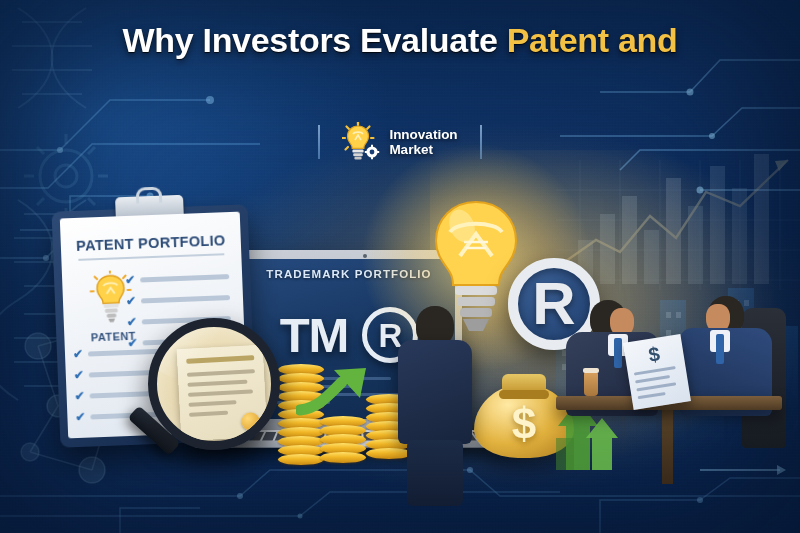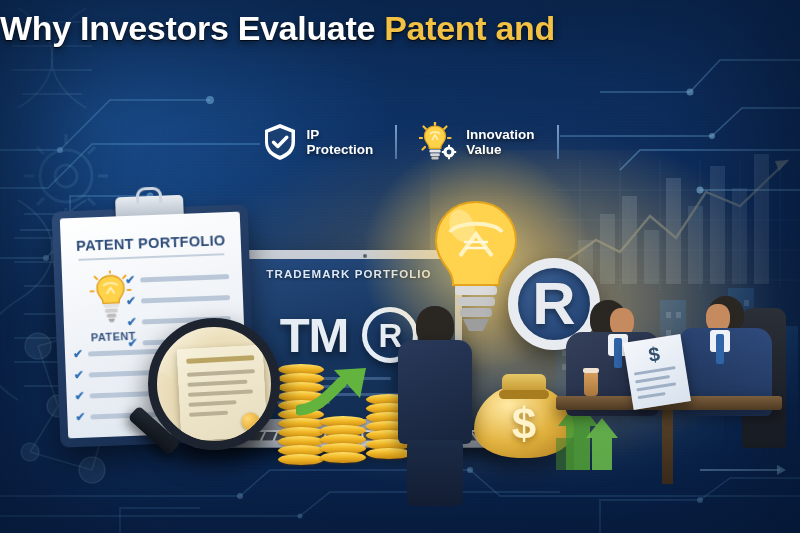--- a/index.html
+++ b/index.html
@@ -26,21 +26,21 @@
   .vignette {
     position:absolute; inset:0;
     box-shadow: inset 0 0 130px 40px rgba(4,18,42,.72);
   }
   .skyline-glow{
     position:absolute; left:430px; top:150px; width:370px; height:330px;
     background:radial-gradient(ellipse at 35% 45%, rgba(255,206,105,.38), rgba(255,206,105,0) 65%);
   }
   
   .header { position:absolute; left:0; top:0; width:800px; height:182px; z-index:6; }
-  .title-wrap { text-align:left; padding-top:8px; }
+  .title-wrap { text-align:center; padding-top:20px; }
   .title-line {
     font-size:34px; font-weight:bold; line-height:1.18;
     letter-spacing:-.3px; white-space:nowrap;
     text-shadow:0 3px 7px rgba(0,0,0,.55), 0 1px 1px rgba(0,0,0,.8);
   }
   .tw { color:#ffffff; }
   .ty { color:#f3c245; }
   .ti { font-style:italic; color:#ffffff; }
   
   .badges {
@@ -457,29 +457,20 @@
 
   <div class="header">
     <div class="title-wrap">
       <div class="title-line">
         <span class="tw">Why Investors Evaluate </span><span class="ty">Patent and</span>
       </div>
     </div>
 
     <div class="badges">
 
-      <div class="badge">
-        <svg width="34" height="38" viewBox="0 0 34 38">
-          <path d="M17 1 L32 7 v12 c0 10-7 15-15 18 C9 34 2 29 2 19 V7 z" fill="#ffffff"></path>
-          <path d="M17 5 L28.5 9.6 v9.2 c0 7.6-5.4 11.5-11.5 13.9 C10.4 30.3 5 26.4 5 18.8 V9.6 z" fill="#1a3f73"></path>
-          <path d="M10.5 19.2 l4.3 4.3 l9-9.2" stroke="#ffffff" stroke-width="3.4" fill="none" stroke-linecap="round" stroke-linejoin="round"></path>
-        </svg>
-        <div class="badge-label">IP
-Protection</div>
-      </div>
 
       <div class="divider"></div>
 
       <div class="badge">
         <svg width="38" height="40" viewBox="0 0 38 40">
           <g stroke="#f5c13d" stroke-width="2.2" stroke-linecap="round">
             <path d="M16 2 v-0.5 M16 3 L16 0.5"></path>
             <path d="M7 7 L4.5 4.5"></path>
               <path d="M25 7 L27.5 4.5"></path>
             <path d="M3 16 L0.5 16"></path>
@@ -496,21 +487,21 @@
           <rect x="12.4" y="34.8" width="7.2" height="2.6" rx="1.2" fill="#c4c4c4"></rect>
           <g fill="#ffffff">
             <circle cx="30" cy="30" r="5.6"></circle>
           </g>
           <circle cx="30" cy="30" r="2.4" fill="#1a3f73"></circle>
           <g stroke="#ffffff" stroke-width="2">
             <path d="M30 22.8 v2.2 M30 35 v2.2 M22.8 30 h2.2 M35 30 h2.2"></path>
           </g>
         </svg>
         <div class="badge-label">Innovation
-Value</div>
+Market</div>
       </div>
 
       <div class="divider"></div>
 
 
     </div>
   </div>
 
   <div class="clipboard">
     <div class="clip-metal"></div>

